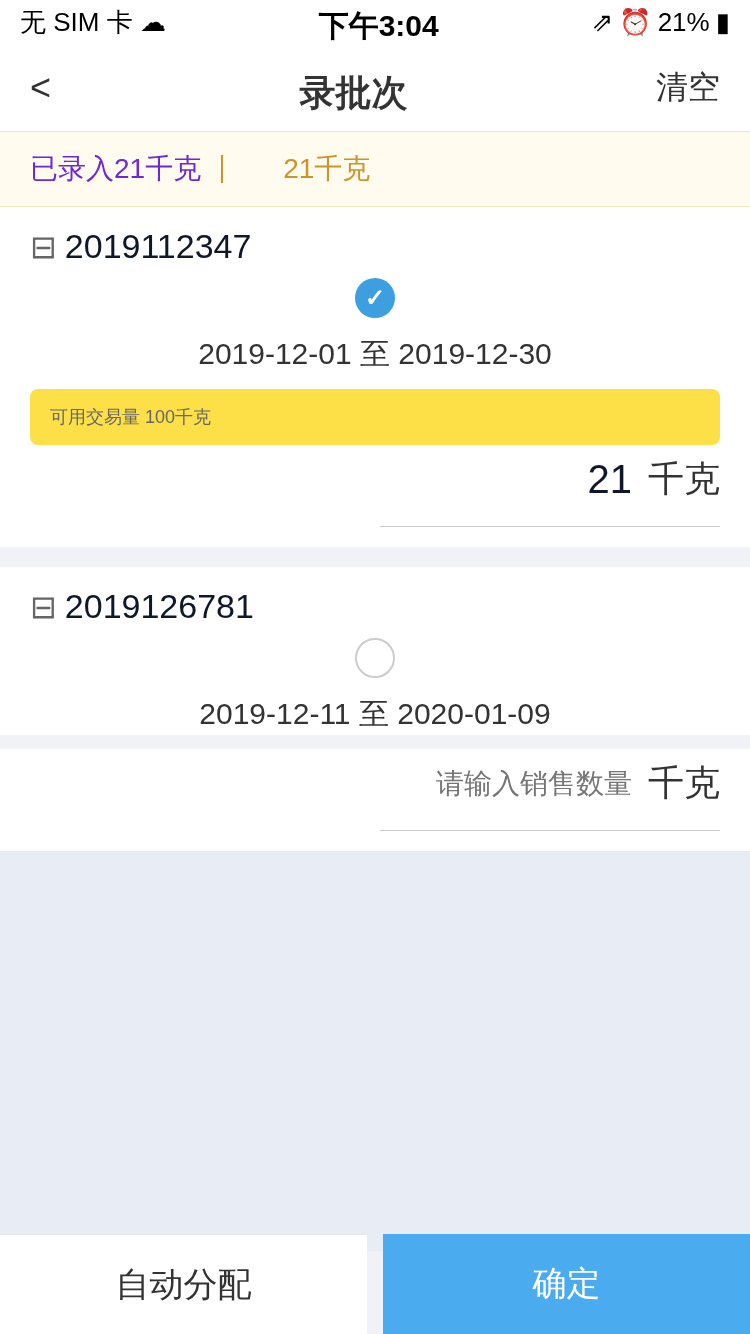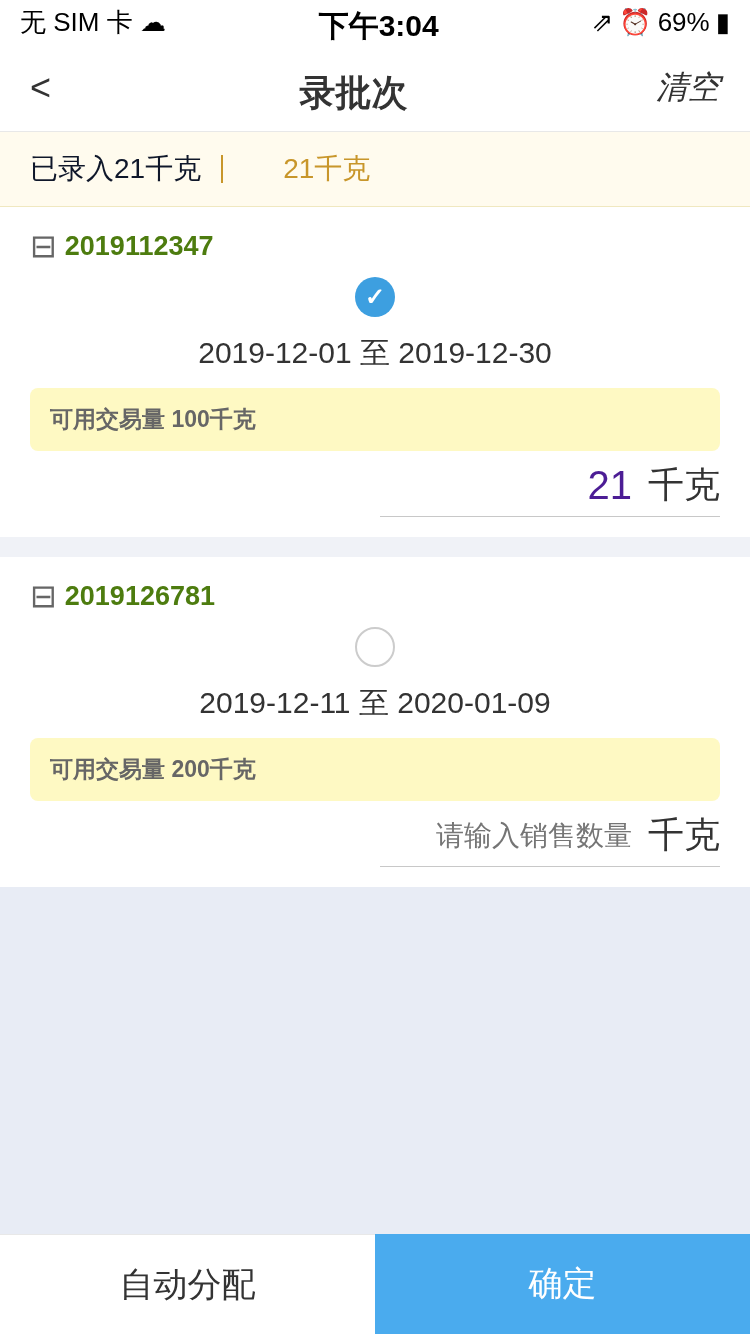--- a/index.html
+++ b/index.html
@@ -1,16 +1,16 @@
 <!DOCTYPE html>
 <html><head>
   <meta charset="utf-8">
   <meta name="viewport" content="width=750px">
   <style>
-    * { box-sizing: border-box; margin: 0; padding: 0; }
+    * { box-sizing: border-box; margin: 0; padding: 0; gap: 16px; }
     body {
       width: 750px;
       min-height: 1334px;
       font-family: -apple-system, "PingFang SC", "Helvetica Neue", Arial, sans-serif;
       background: #f0f2f7;
       position: relative;
       overflow-x: hidden;
     }
 
     
@@ -64,36 +64,35 @@
     .nav-title {
       font-size: 36px;
       font-weight: 600;
       color: #333;
       margin-top: 12px;
     }
     .nav-clear {
       font-size: 32px;
       color: #333;
       cursor: pointer;
-      font-style: italic;
     }
 
     
     .summary-bar {
       width: 750px;
       background: #fffbee;
       padding: 18px 30px;
       display: flex;
       align-items: center;
       gap: 20px;
       border-bottom: 1px solid #f0e8c0;
     }
     .summary-label {
       font-size: 28px;
-      color: #0f172a;
+      color: #6d28d9;
     }
     .summary-divider {
       width: 2px;
       height: 28px;
       background: #c8962a;
     }
     .summary-value {
       font-size: 28px;
       color: #c8962a;
       margin-left: 40px;
@@ -110,23 +109,23 @@
       display: flex;
       align-items: center;
       gap: 8px;
       margin-bottom: 12px;
     }
     .batch-icon {
       font-size: 32px;
       color: #666;
     }
     .batch-id {
-      font-size: 27px;
-      color: #4d7c0f;
-      font-weight: 700;
+      font-size: 34px;
+      color: #0f172a;
+      font-weight: 400;
     }
 
     .batch-date-row {
       display: flex;
       align-items: center;
       gap: 16px;
       margin-bottom: 14px;
       flex-direction: column;
     }
     .radio-circle {
@@ -149,31 +148,30 @@
       color: #fff;
       font-size: 24px;
       font-weight: bold;
     }
     .batch-date {
       font-size: 30px;
       color: #333;
     }
 
     .batch-avail {
-      background: #fef9c3;
+      background: #fde047;
       border-radius: 8px;
       padding: 16px 20px;
-      font-size: 23px;
+      font-size: 18px;
       color: #666;
       margin-bottom: 0;
-      font-weight: bold;
     }
     .qty-input {
       font-size: 40px;
-      color: #4c1d95;
+      color: #0f172a;
       font-weight: 500;
       text-align: right;
       border: none;
       outline: none;
       width: 200px;
       background: transparent;
     }
     .qty-unit {
       font-size: 36px;
       color: #333;
@@ -252,21 +250,21 @@
 <body>
 
 <div class="status-bar">
   <div class="status-left">
     <span>无 SIM 卡 ☁</span>
   </div>
   <div class="status-center">下午3:04</div>
   <div class="status-right">
     <span>⇗</span>
     <span>⏰</span>
-    <span>69%</span>
+    <span>21%</span>
     <span>▮</span>
   </div>
 </div>
 
 <div class="nav-bar">
   <span class="nav-back">&lt;</span>
   <span class="nav-title">录批次</span>
   <span class="nav-clear">清空</span>
 </div>
 
@@ -299,21 +297,20 @@
 
 <div class="batch-item">
   <div class="batch-header">
     <span class="batch-icon">⊟</span>
     <span class="batch-id">2019126781</span>
   </div>
   <div class="batch-date-row">
     <div class="radio-circle"></div>
     <span class="batch-date">2019-12-11 至 2020-01-09</span>
   </div>
-  <div class="batch-avail">可用交易量 200千克</div>
 </div>
 <div class="qty-wrapper">
   <div class="qty-input-container">
     <input class="qty-input qty-placeholder" type="text" placeholder="请输入销售数量" style="color: rgb(192, 192, 192); font-size: 28px; margin-left: 32px;">
     <span class="qty-unit">千克</span>
   </div>
   <div class="qty-line"></div>
 </div>
 
 <div class="bottom-area" style="height: 390px;"></div>

